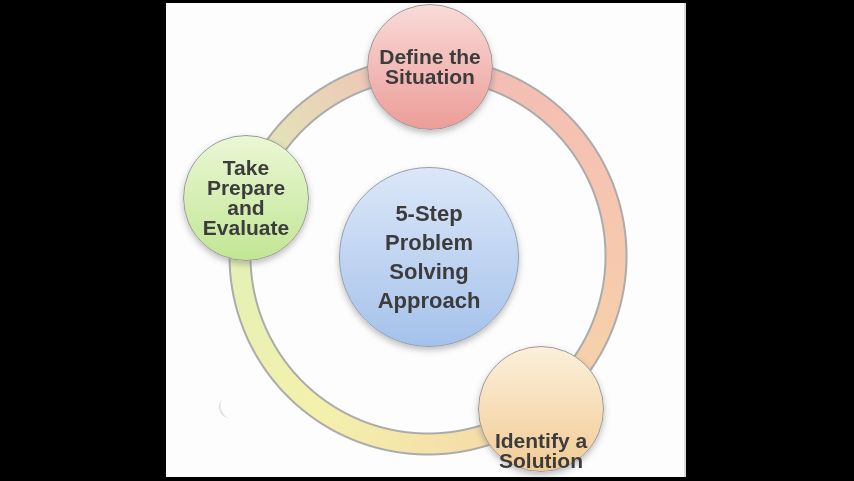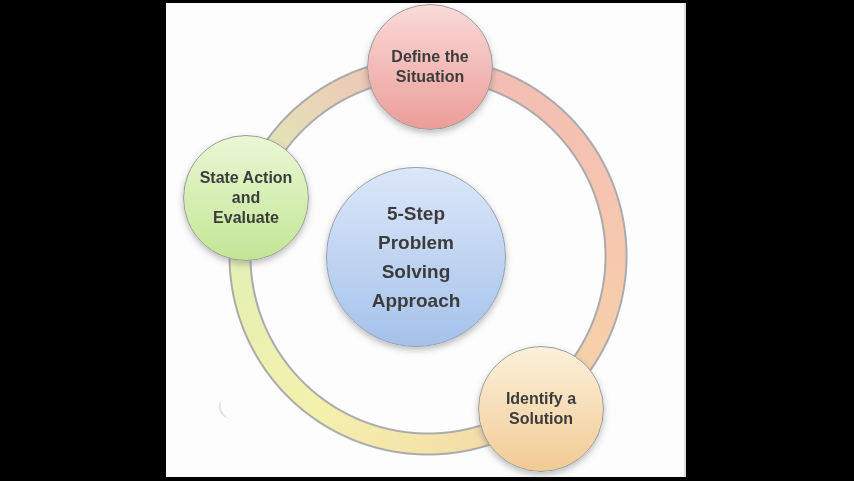--- a/index.html
+++ b/index.html
@@ -31,25 +31,25 @@
   
   .node{
     position:absolute;border-radius:50%;
     border:1px solid #9b9b9b;
     box-shadow:0 3px 6px rgba(110,110,110,0.45);
     display:flex;align-items:center;justify-content:center;
     text-align:center;font-weight:bold;color:#3c3c3c;
   }
   .node .lbl{white-space:pre-line;}
   .center-node{
-    left:326px;top:167px;width:178px;height:178px;
-    font-size:19px;line-height:29px;
+    left:339px;top:167px;width:178px;height:178px;
+    font-size:22px;line-height:29px;
   }
   .step{
-    width:124px;height:124px;font-size:16px;line-height:20px;
+    width:124px;height:124px;font-size:21px;line-height:20px;
   }
   .s0{left:367px;top:4px;}     
   .s1{left:544px;top:137px;width:126px;height:126px;} 
   .s2{left:478px;top:346px;}   
   .s3{left:258px;top:346px;}   
   .s4{left:183px;top:135px;}   
   
   .artifact{
     position:absolute;left:219px;top:398px;width:14px;height:20px;
     border-left:2px solid #d2d2d2;border-radius:50%;
@@ -64,26 +64,26 @@
 
   <div class="ring">
     <div class="ring-outline" style="background: rgb(171, 171, 171);"></div>
     <div class="ring-fill" style="background: conic-gradient(rgb(243, 186, 182) 0deg, rgb(246, 197, 176) 72deg, rgb(246, 213, 168) 144deg, rgb(243, 241, 172) 216deg, rgb(222, 240, 184) 288deg, rgb(243, 186, 182) 360deg);"></div>
   </div>
 
   <div class="node step s0" style="background: linear-gradient(rgb(249, 218, 216) 0%, rgb(236, 157, 152) 100%);">
     <span class="lbl">Define the
 Situation</span>
   </div>
-  <div class="node step s2" style="background: linear-gradient(rgb(251, 240, 218) 0%, rgb(242, 203, 149) 100%);">
+  <div class="node step s2" style="background: linear-gradient(rgb(251, 240, 218) 0%, rgb(242, 203, 149) 100%); align-items: flex-end;">
     <span class="lbl">Identify a
 Solution</span>
   </div>
   <div class="node step s4" style="background: linear-gradient(rgb(234, 247, 213) 0%, rgb(194, 230, 148) 100%);">
-    <span class="lbl">State Action
+    <span class="lbl">Take Prepare
 and
 Evaluate</span>
   </div>
 
   <div class="node center-node" style="background: linear-gradient(rgb(220, 231, 248) 0%, rgb(165, 194, 235) 100%); border-color: rgb(147, 160, 176);">
     <span class="lbl">5-Step
 Problem
 Solving
 Approach</span>
   </div>

